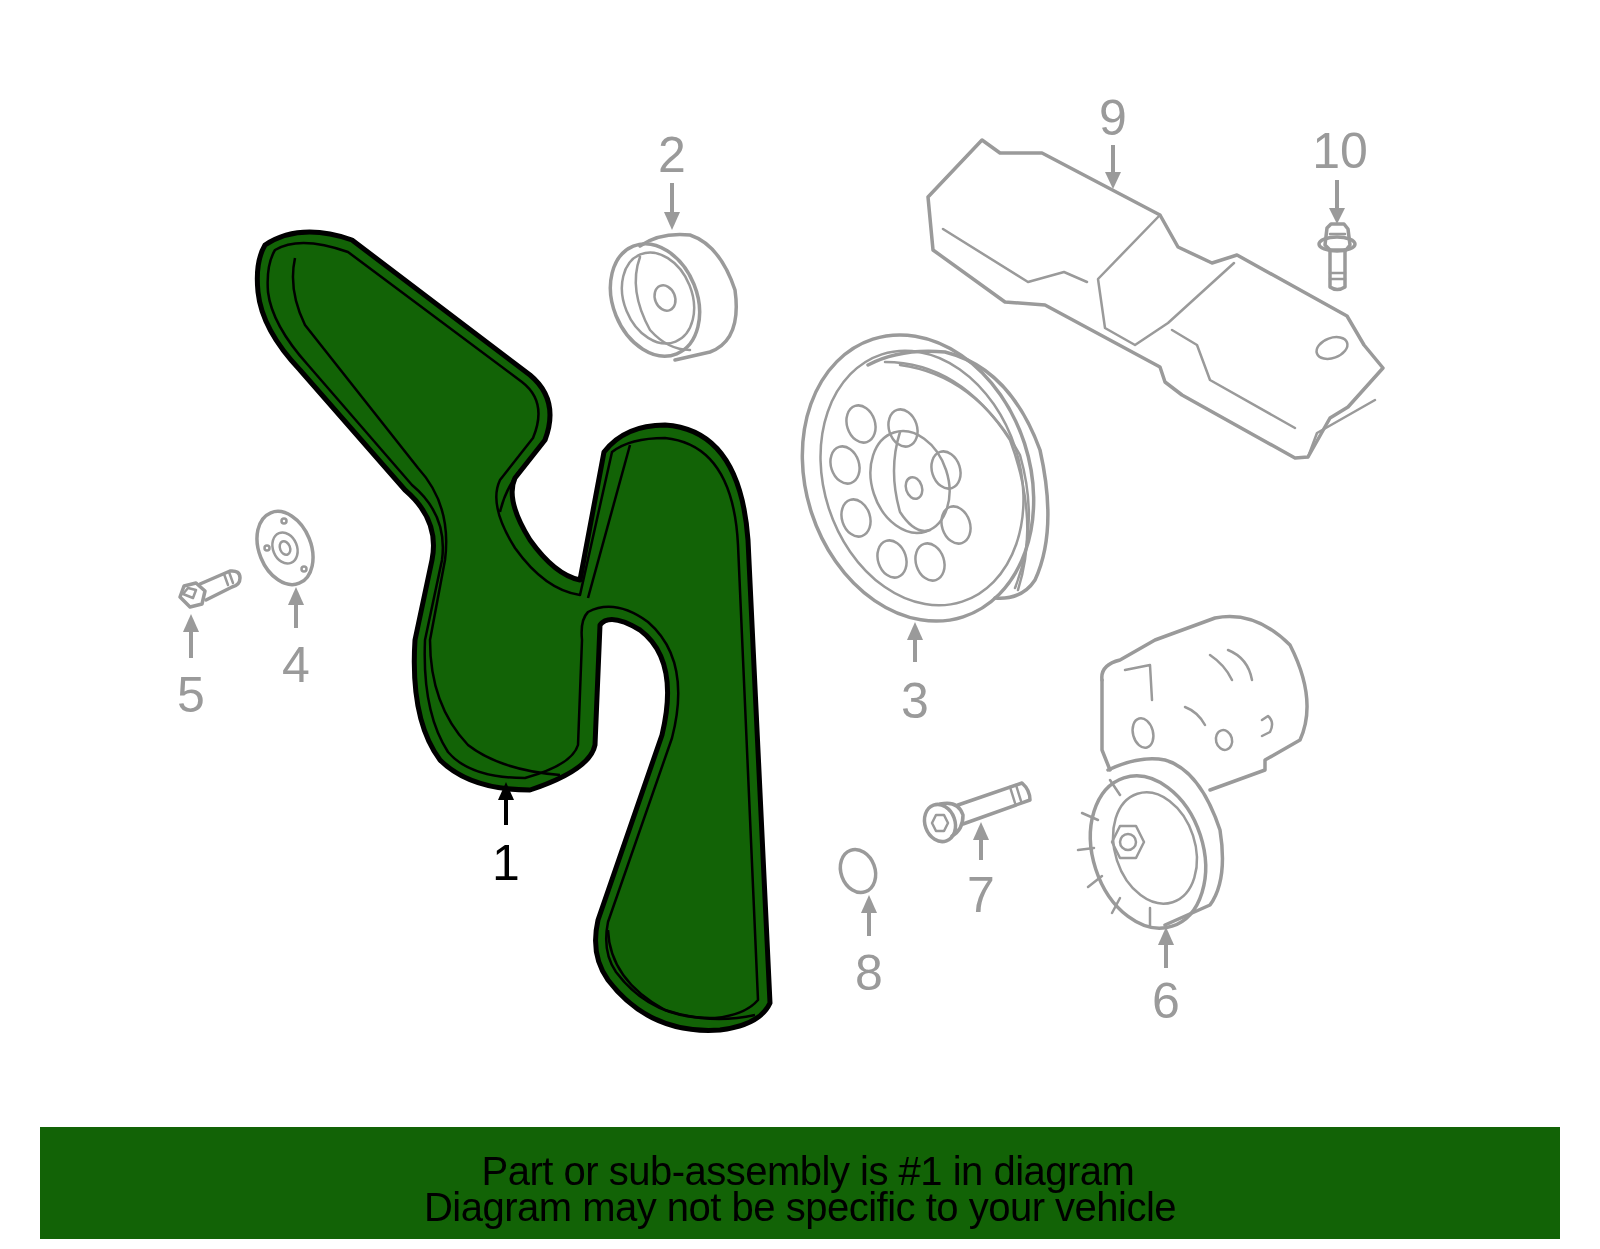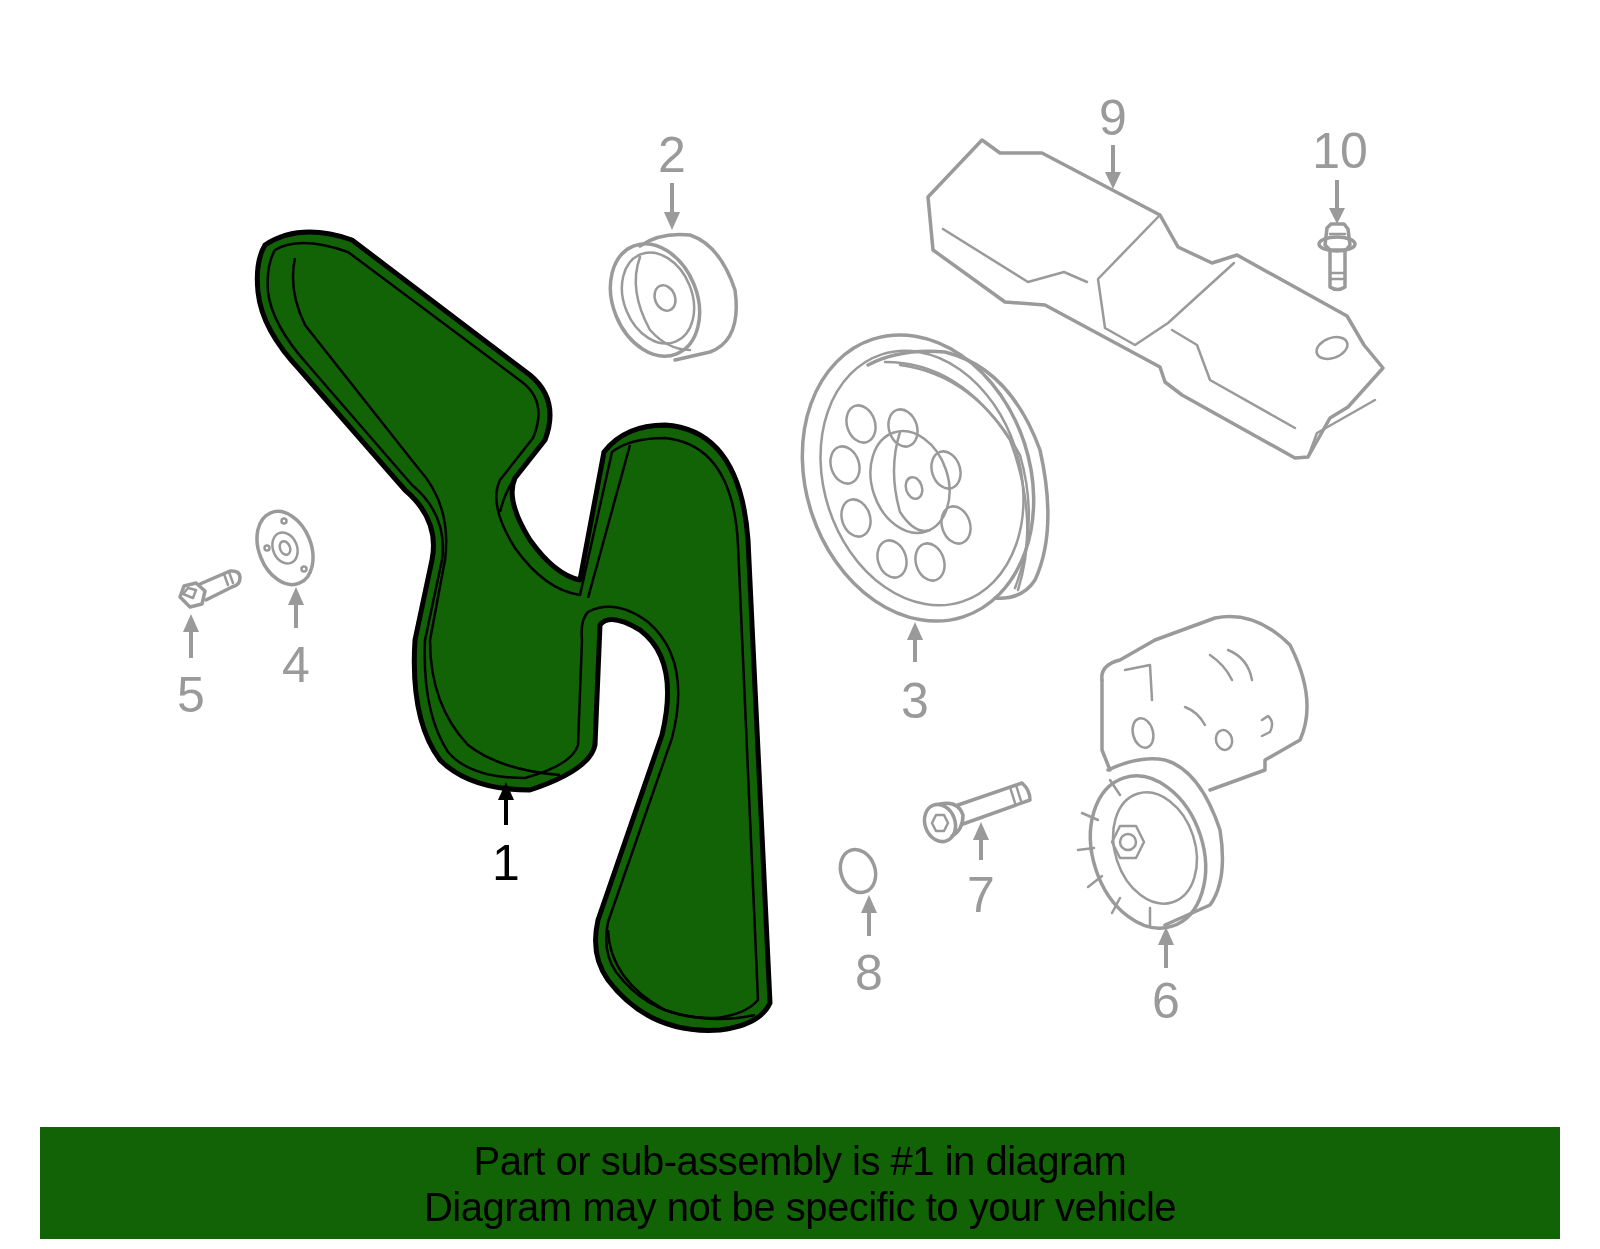--- a/index.html
+++ b/index.html
@@ -13,21 +13,21 @@
   .arrow-shaft { stroke: #9a9a9a; stroke-width: 4; }
   .arrow-head { fill: #9a9a9a; }
   .arrow-shaft.hl { stroke: #000; }
   .arrow-head.hl { fill: #000; }
   .belt-outer { fill: #126306; stroke: #000; stroke-width: 5; stroke-linejoin: round; }
   .belt-line { fill: none; stroke: #000; stroke-width: 2.5; stroke-linejoin: round; }
   #banner { position: absolute; left: 40px; top: 1127px; width: 1520px; height: 112px;
             background: #126306; }
   #banner .line { position: absolute; left: 0; width: 1520px; text-align: center;
                   color: #000; font-size: 40px; line-height: 48px; letter-spacing: -0.5px; }
-  #banner .line1 { top: 10px; padding-left: 0; }
+  #banner .line1 { top: 20px; padding-left: 8px; }
   #banner .line2 { top: 56px; }
 </style>
 </head>
 <body>
 
 <svg id="diagram" viewBox="0 0 1600 1100" xmlns="http://www.w3.org/2000/svg">
 
   <g>
     <path class="belt-outer" d="M 265 245 Q 300 222 352 240 L 530 375 Q 560 400 545 440 L 515 478 Q 505 500 530 540 Q 555 575 580 580 L 604 452 Q 625 425 665 425 Q 740 430 748 540 L 770 1003 Q 760 1025 720 1030 Q 650 1035 608 980 Q 590 955 598 920 L 662 735 Q 680 660 640 630 Q 610 612 600 625 L 595 745 Q 590 770 530 790 Q 470 790 440 760 Q 410 720 415 640 L 432 560 Q 440 520 405 490 L 300 370 Q 262 330 258 292 Q 255 262 265 245 Z"></path>
     <path class="belt-line" d="M 275 250 Q 300 235 348 252 L 522 382 Q 548 402 533 438 L 500 480 Q 488 505 515 548 Q 545 590 580 595 L 612 452 Q 630 438 665 438 Q 733 445 738 545 L 758 1000 Q 745 1015 715 1018 Q 652 1020 616 972 Q 602 952 608 922 L 672 738 Q 692 660 648 622 Q 615 598 588 612 Q 580 620 582 640 L 578 745 Q 572 765 525 778 Q 470 778 448 752 Q 422 712 425 640 L 442 560 Q 448 515 412 485 L 308 365 Q 272 325 268 292 Q 266 265 275 250 Z"></path>

